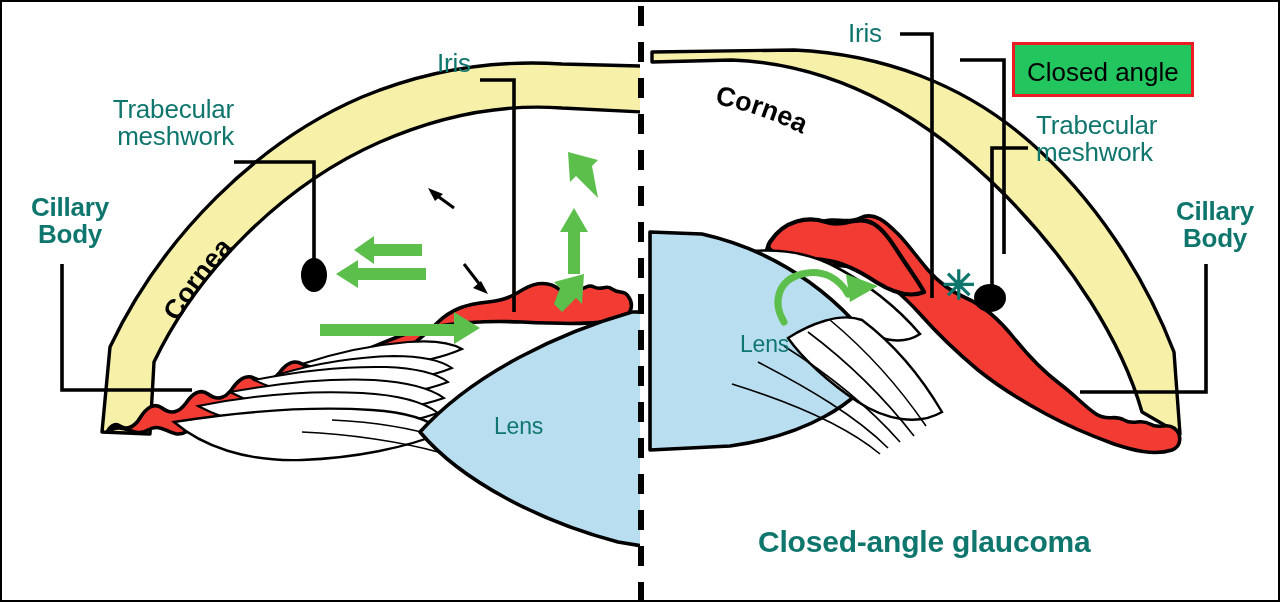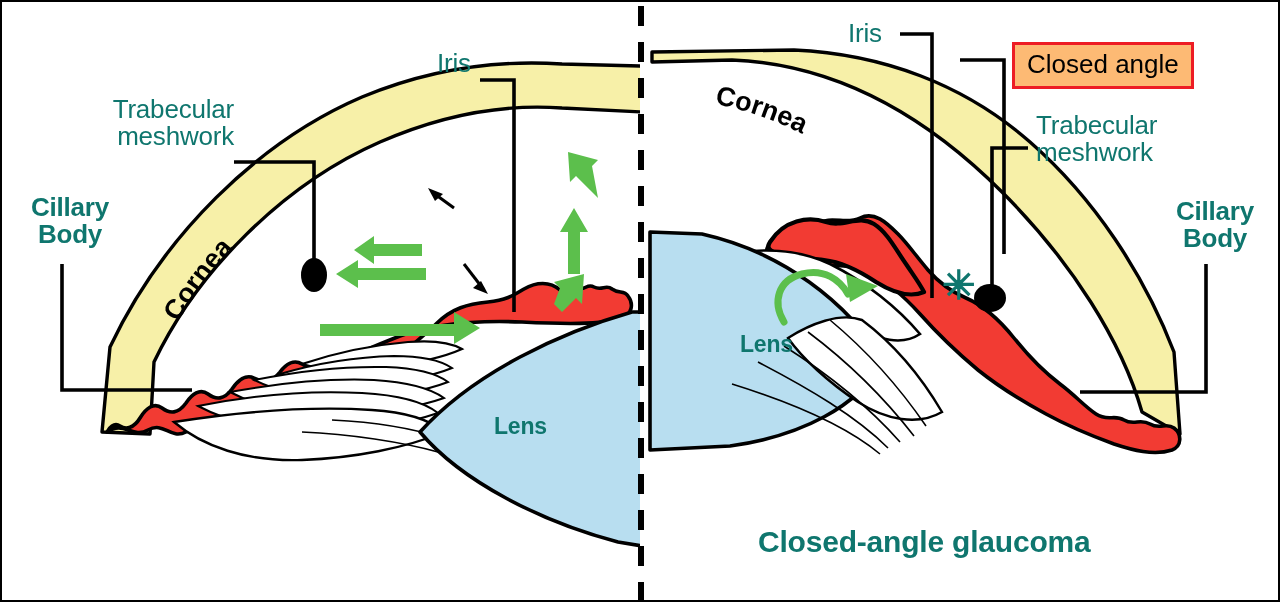--- a/index.html
+++ b/index.html
@@ -17,26 +17,26 @@
     position:absolute;
     color:#0f766e;
     font-family:"Liberation Sans", sans-serif;
     line-height:1.05;
     white-space:pre;
     letter-spacing:-0.2px;
   }
   .lbl-term{font-size:26px;font-weight:400;}
   .lbl-small{font-size:23px;font-weight:400;}
   .lbl-panel{font-size:30px;font-weight:700;}
-  .lbl-inpart{font-size:23px;font-weight:700;}
+  .lbl-inpart{font-size:23px;font-weight:400;}
   .boxed{
     position:absolute;
     border:3px solid #ED1C24;
-    background:#fdba74;
-    padding:4px 12px 6px 12px;
+    background:#22c55e;
+    padding:12px 12px 6px 12px;
     font-size:26px;
     color:#000;
     font-family:"Liberation Sans", sans-serif;
     white-space:pre;
   }
   .center-r{text-align:right;}
   .center-c{text-align:center;font-weight:bold;}
 </style>
 </head>
 <body>

